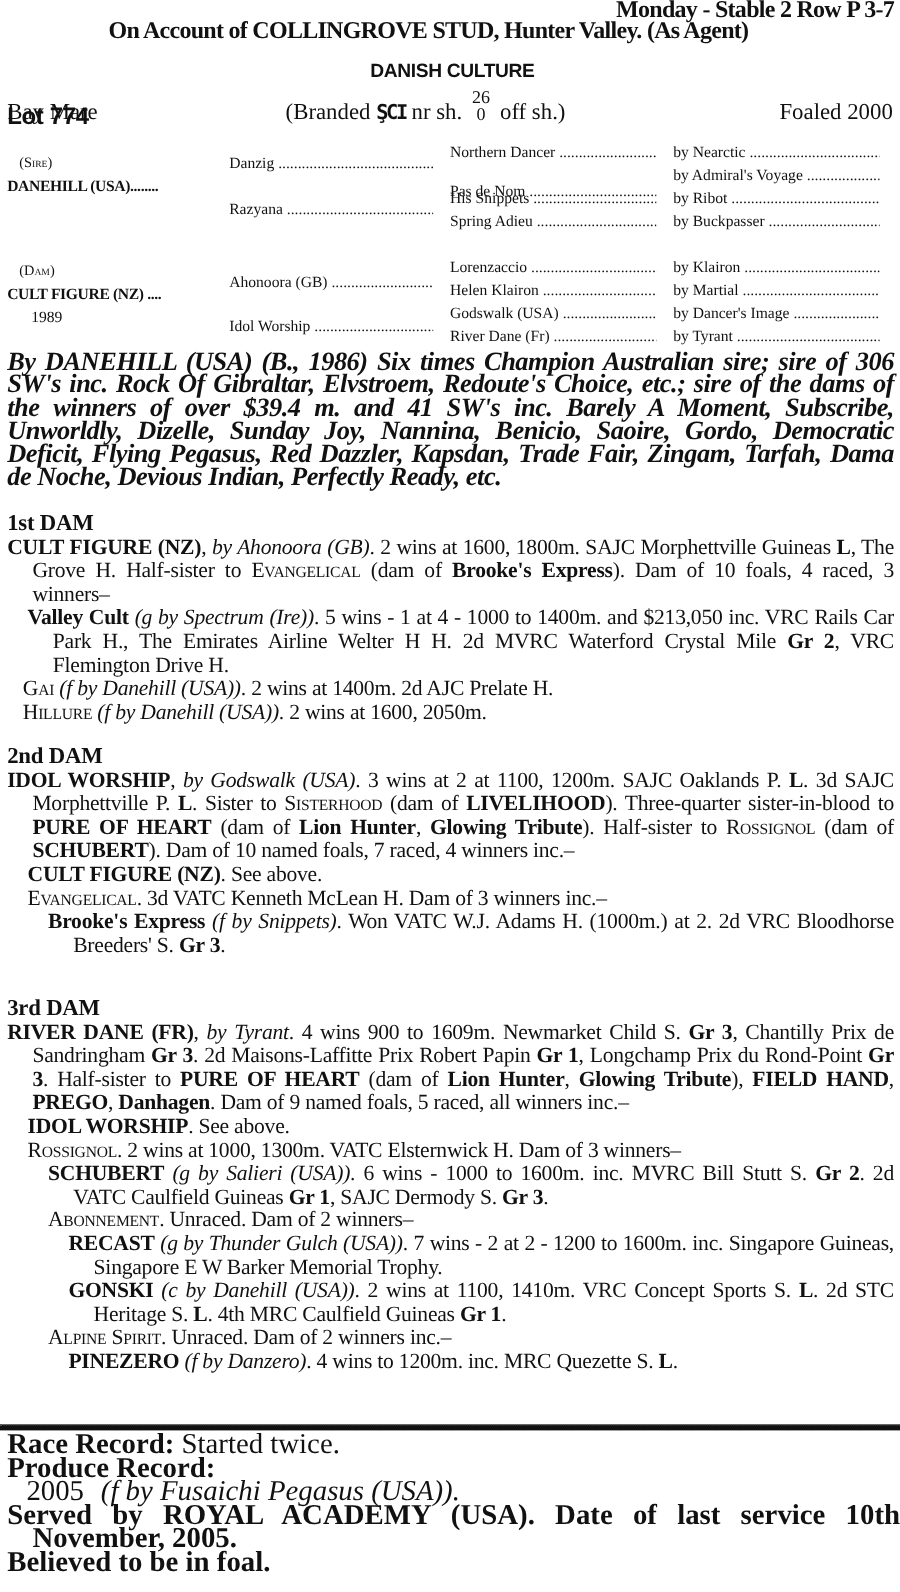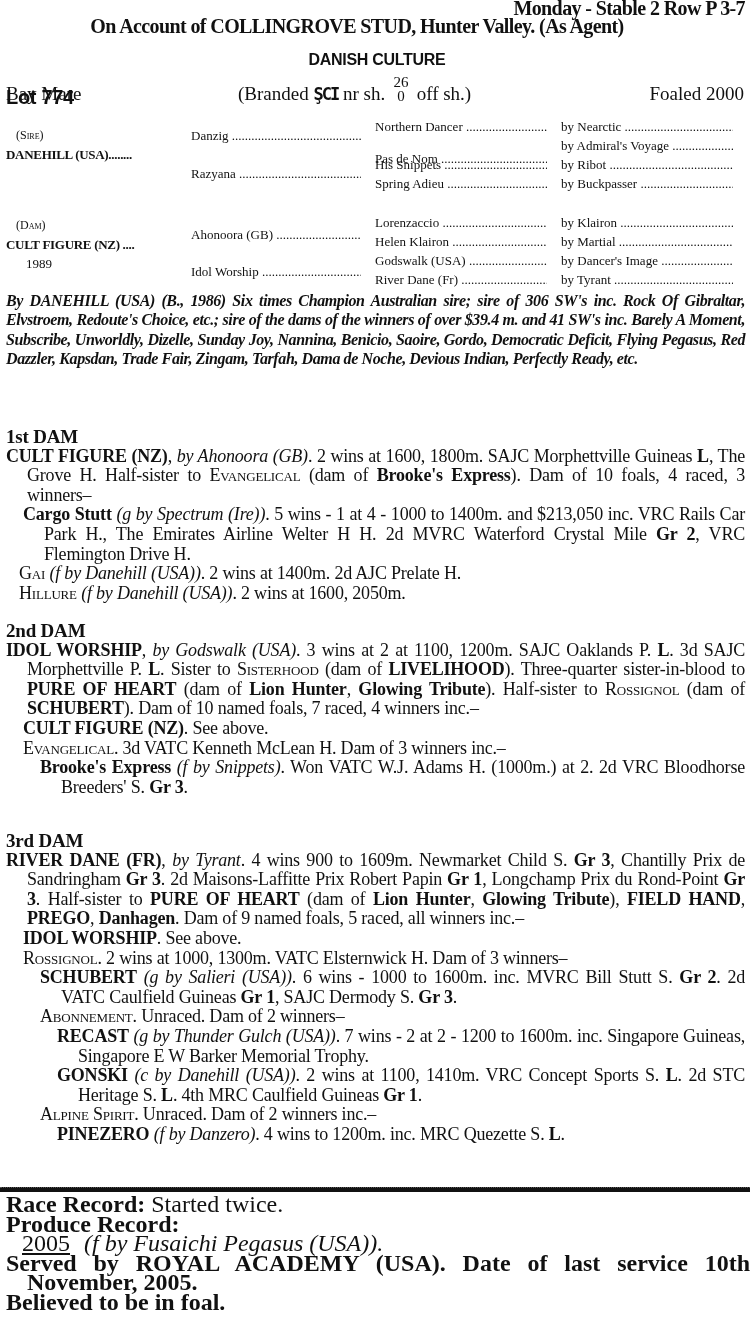--- a/index.html
+++ b/index.html
@@ -30,34 +30,34 @@
   .ped .c1 .lbl { font-size: 12px; padding-left: 10px; }
   .ped .c1 .lbl .sc { font-variant: small-caps; }
   .ped .c1 .nm { font-weight: bold; font-size: 13px; letter-spacing: -0.3px; white-space: nowrap; }
   .ped .c1 .yr { padding-left: 20px; }
   .ped .c2 { position: absolute; left: 191px; width: 170px; white-space: nowrap; overflow: hidden; }
   .ped .c3 { position: absolute; left: 375px; width: 172px; white-space: nowrap; overflow: hidden; }
   .ped .c4 { position: absolute; left: 561px; width: 172px; white-space: nowrap; overflow: hidden; }
   .dots::after { content: " ............................................................"; letter-spacing: 0px; }
 
   
-  .intro { position: absolute; top: 291px; left: 6px; width: 739px; font-style: italic; font-weight: bold; font-size: 16px; line-height: 19.3px; text-align: justify; letter-spacing: -0.4px; }
+  .intro { position: absolute; top: 291px; left: 6px; width: 739px; font-style: italic; font-weight: bold; font-size: 22px; line-height: 19.3px; text-align: justify; letter-spacing: -0.4px; }
   .block { position: absolute; left: 6px; width: 739px; font-size: 18px; line-height: 19.6px; letter-spacing: -0.2px; }
   .dam-h { font-weight: bold; font-size: 19px; }
   .p0 { text-align: justify; padding-left: 21px; text-indent: -21px; }
   .p1 { text-align: justify; padding-left: 38px; text-indent: -21px; margin-left: 0; }
   .p2 { text-align: justify; padding-left: 55px; text-indent: -21px; }
   .p3 { text-align: justify; padding-left: 72px; text-indent: -21px; }
   .sc { font-variant: small-caps; }
   b { font-weight: bold; }
   i { font-style: italic; }
   .sep { position: absolute; top: 1187px; left: 0; width: 750px; height: 4px; background: #111; border-top: 1px dotted #555; }
   .foot { position: absolute; top: 1195px; left: 6px; width: 744px; font-size: 24px; line-height: 19.6px; }
   .foot .pr { padding-left: 16px; }
-  .foot .pr .ml { display: inline-block; width: 62px; text-decoration: underline; }
+  .foot .pr .ml { display: inline-block; width: 62px; }
 </style>
 </head>
 <body>
 
 <div class="page">
 
   <div class="hdr-right">Monday - Stable 2 Row P 3-7</div>
   <div class="hdr-center">On Account of COLLINGROVE STUD, Hunter Valley. (As Agent)</div>
   <div class="lot">Lot 774</div>
   <div class="horse"><span>DANISH CULTURE</span></div>
@@ -107,21 +107,21 @@
     <div class="c4 dots" style="top:38px;"><span>by Dancer's Image</span></div>
     <div class="c3 dots" style="top:57px;"><span>River Dane (Fr)</span></div>
     <div class="c4 dots" style="top:57px;"><span>by Tyrant</span></div>
   </div>
 
   <div class="intro">By DANEHILL (USA) (B., 1986) Six times Champion Australian sire; sire of 306 SW's inc. Rock Of Gibraltar, Elvstroem, Redoute's Choice, etc.; sire of the dams of the winners of over $39.4 m. and 41 SW's inc. Barely A Moment, Subscribe, Unworldly, Dizelle, Sunday Joy, Nannina, Benicio, Saoire, Gordo, Democratic Deficit, Flying Pegasus, Red Dazzler, Kapsdan, Trade Fair, Zingam, Tarfah, Dama de Noche, Devious Indian, Perfectly Ready, etc.</div>
 
   <div class="block" style="top:427px;">
     <div class="dam-h">1st DAM</div>
     <div class="p0"><b>CULT FIGURE (NZ)</b>, <i>by Ahonoora (GB)</i><span>. 2 wins at 1600, 1800m. SAJC Morphettville Guineas </span><b>L</b><span>, The Grove H. Half-sister to </span><span class="sc">Evangelical</span><span> (dam of </span><b>Brooke's Express</b><span>). Dam of 10 foals, 4 raced, 3 winners–</span></div>
-    <div class="p1"><b>Cargo Stutt</b> <i>(g by Spectrum (Ire))</i><span>. 5 wins - 1 at 4 - 1000 to 1400m. and $213,050 inc. VRC Rails Car Park H., The Emirates Airline Welter H H. 2d MVRC Waterford Crystal Mile </span><b>Gr 2</b><span>, VRC Flemington Drive H.</span></div>
+    <div class="p1"><b>Valley Cult</b> <i>(g by Spectrum (Ire))</i><span>. 5 wins - 1 at 4 - 1000 to 1400m. and $213,050 inc. VRC Rails Car Park H., The Emirates Airline Welter H H. 2d MVRC Waterford Crystal Mile </span><b>Gr 2</b><span>, VRC Flemington Drive H.</span></div>
     <div class="p1" style="padding-left:34px;"><span class="sc">Gai</span> <i>(f by Danehill (USA))</i><span>. 2 wins at 1400m. 2d AJC Prelate H.</span></div>
     <div class="p1" style="padding-left:34px;"><span class="sc">Hillure</span> <i>(f by Danehill (USA))</i><span>. 2 wins at 1600, 2050m.</span></div>
   </div>
 
   <div class="block" style="top:621px;">
     <div class="dam-h">2nd DAM</div>
     <div class="p0"><b>IDOL WORSHIP</b>, <i>by Godswalk (USA)</i><span>. 3 wins at 2 at 1100, 1200m. SAJC Oaklands P. </span><b>L</b><span>. 3d SAJC Morphettville P. </span><b>L</b><span>. Sister to </span><span class="sc">Sisterhood</span><span> (dam of </span><b>LIVELIHOOD</b><span>). Three-quarter sister-in-blood to </span><b>PURE OF HEART</b><span> (dam of </span><b>Lion Hunter</b><span>, </span><b>Glowing Tribute</b><span>). Half-sister to </span><span class="sc">Rossignol</span><span> (dam of </span><b>SCHUBERT</b><span>). Dam of 10 named foals, 7 raced, 4 winners inc.–</span></div>
     <div class="p1"><b>CULT FIGURE (NZ)</b><span>. See above.</span></div>
     <div class="p1"><span class="sc">Evangelical</span><span>. 3d VATC Kenneth McLean H. Dam of 3 winners inc.–</span></div>
     <div class="p2"><b>Brooke's Express</b> <i>(f by Snippets)</i><span>. Won VATC W.J. Adams H. (1000m.) at 2. 2d VRC Bloodhorse Breeders' S. </span><b>Gr 3</b><span>.</span></div>

